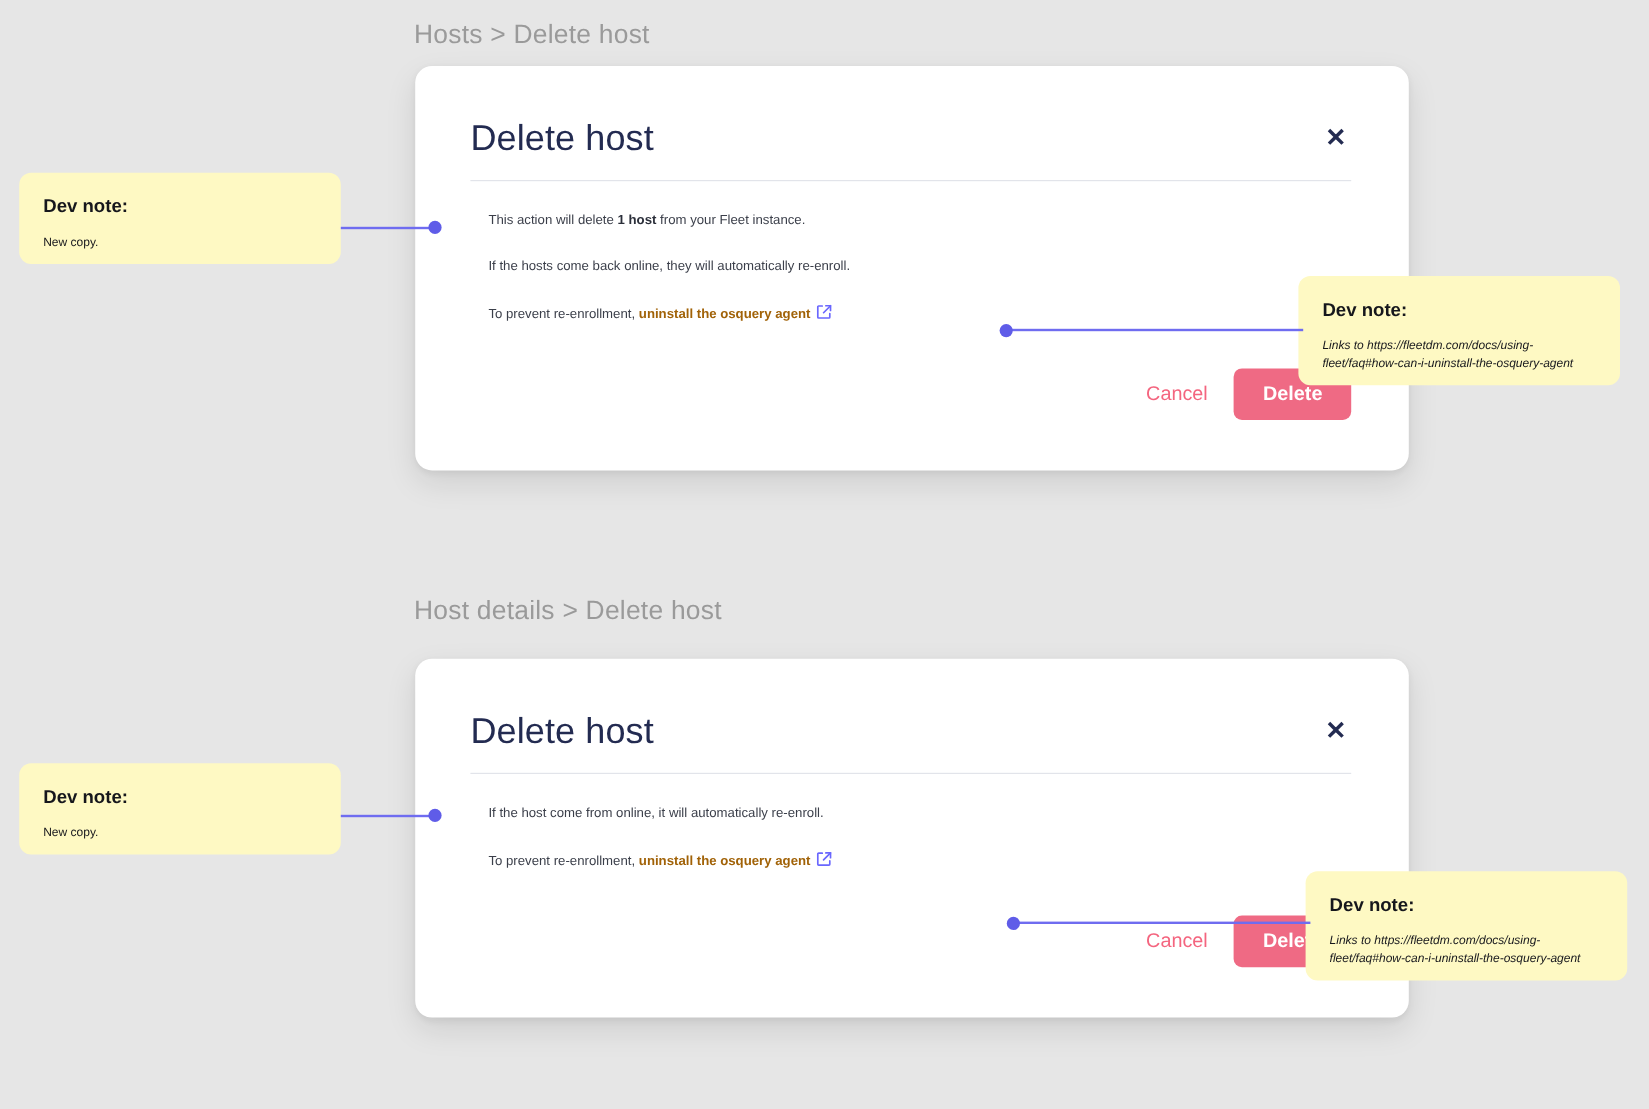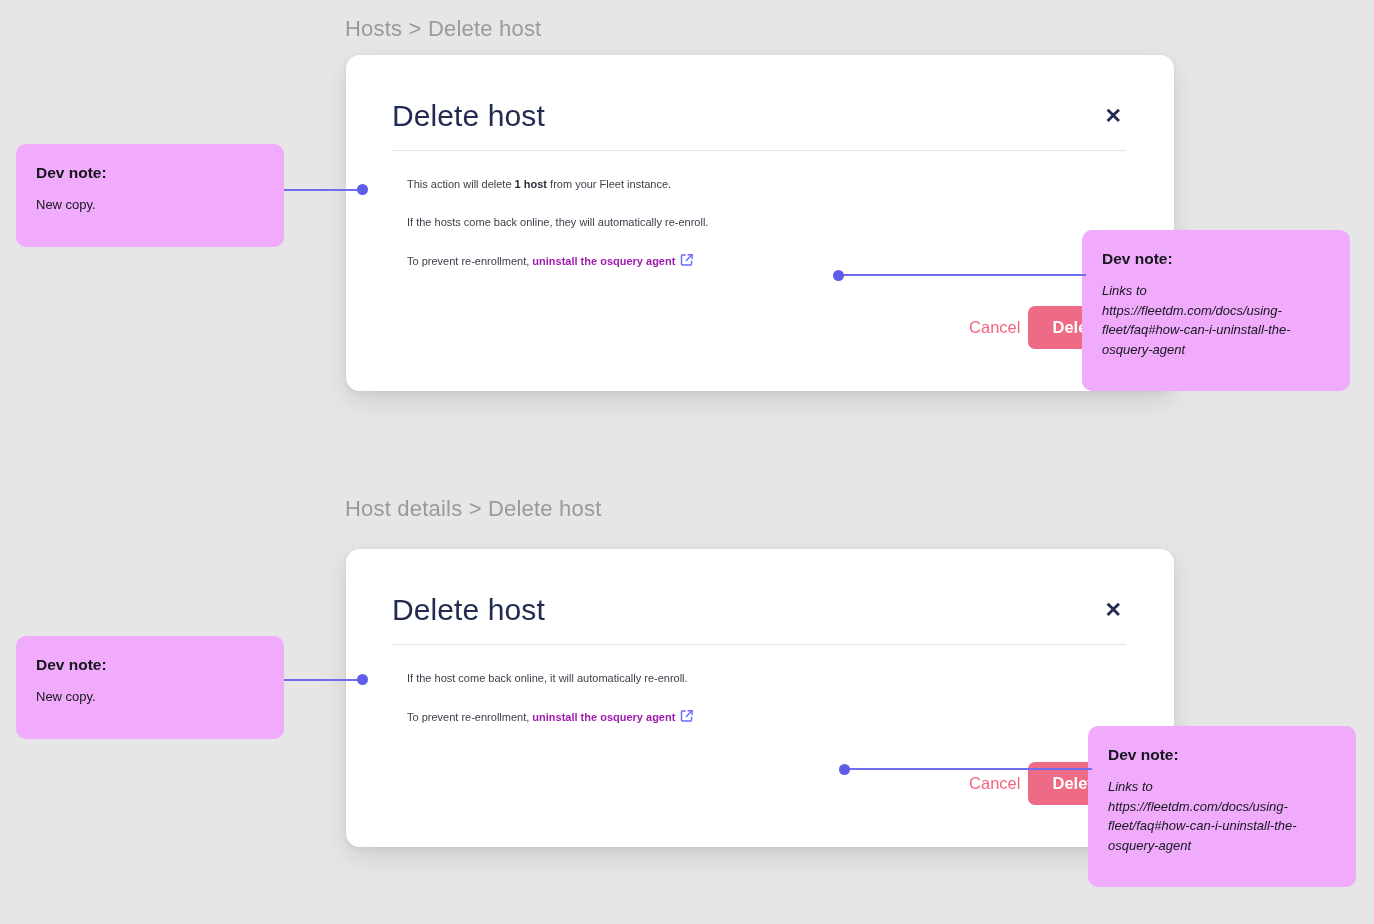--- a/index.html
+++ b/index.html
@@ -80,37 +80,38 @@
     line-height: 1.45;
     margin-bottom: 22px;
     white-space: nowrap;
     margin-left: 15px;
   }
   .body-line:last-of-type { margin-bottom: 0; }
 
   .body-line b { font-weight: 700; color: #2b2f3a; }
 
   .ext-link {
-    color: #a21caf;
+    color: #a16207;
     font-weight: 700;
     text-decoration: none;
     cursor: pointer;
   }
 
   .ext-icon {
     display: inline-block;
     vertical-align: -2px;
     margin-left: 5px;
   }
 
   
   .modal-actions {
     display: flex;
     align-items: center;
     justify-content: flex-end;
+    gap: 14px;
     margin-top: 34px;
   }
 
   .btn-cancel {
     font-size: 16.5px;
     color: #f4657f;
     background: none;
     border: none;
     cursor: pointer;
     padding: 9px 8px;
@@ -126,34 +127,34 @@
     border-radius: 7px;
     padding: 12px 24px;
     cursor: pointer;
     font-family: "Liberation Sans", sans-serif;
     font-weight: 700;
   }
 
   
   .dev-note {
     position: absolute;
-    background: #f0abfc;
+    background: #fef9c3;
     border-radius: 10px;
-    padding: 20px 22px 32px 20px;
+    padding: 20px 22px 10px 20px;
   }
 
   .dev-note-title {
     font-size: 15.5px;
     font-weight: 700;
     color: #16171c;
     margin-bottom: 13px;
   }
 
   .dev-note-text {
-    font-size: 13px;
+    font-size: 10px;
     color: #16171c;
     line-height: 1.5;
   }
 
   .dev-note-text.italic { font-style: italic; }
 
   
   .connector {
     position: absolute;
     height: 2px;
@@ -219,21 +220,21 @@
   <div class="breadcrumb" style="left:345px; top:496px;">Host details &gt; Delete host</div>
 
   <div class="modal" style="left:346px; top:549px;">
     <div class="modal-inner">
       <div class="modal-head">
         <div class="modal-title">Delete host</div>
         <button class="close-x">✕</button>
       </div>
       <div class="modal-body">
 
-        <div class="body-line">If the host come back online, it will automatically re-enroll.</div>
+        <div class="body-line">If the host come from online, it will automatically re-enroll.</div>
 
         <div class="body-line"><span>To prevent re-enrollment, </span><a class="ext-link">uninstall the osquery agent</a><span class="ext-icon"><svg width="14" height="14" viewBox="0 0 14 14" fill="none">
                 <path d="M5.2 2H2.2C1.8 2 1.5 2.3 1.5 2.7V11.3C1.5 11.7 1.8 12 2.2 12H10.8C11.2 12 11.5 11.7 11.5 11.3V8.3" stroke="#6a67fe" stroke-width="1.4" stroke-linecap="round"></path>
                 <path d="M8.2 1.8H12.1V5.7" stroke="#6a67fe" stroke-width="1.4" stroke-linecap="round" stroke-linejoin="round"></path>
                 <path d="M12.1 1.8L6.3 7.6" stroke="#6a67fe" stroke-width="1.4" stroke-linecap="round"></path>
               </svg></span></div>
 
         <div class="modal-actions">
           <button class="btn-cancel">Cancel</button>
           <button class="btn-delete">Delete</button>

